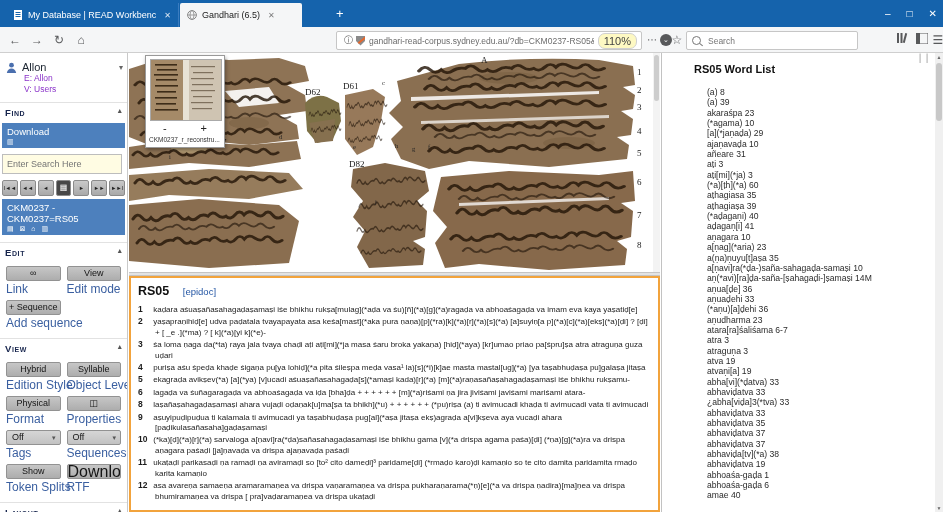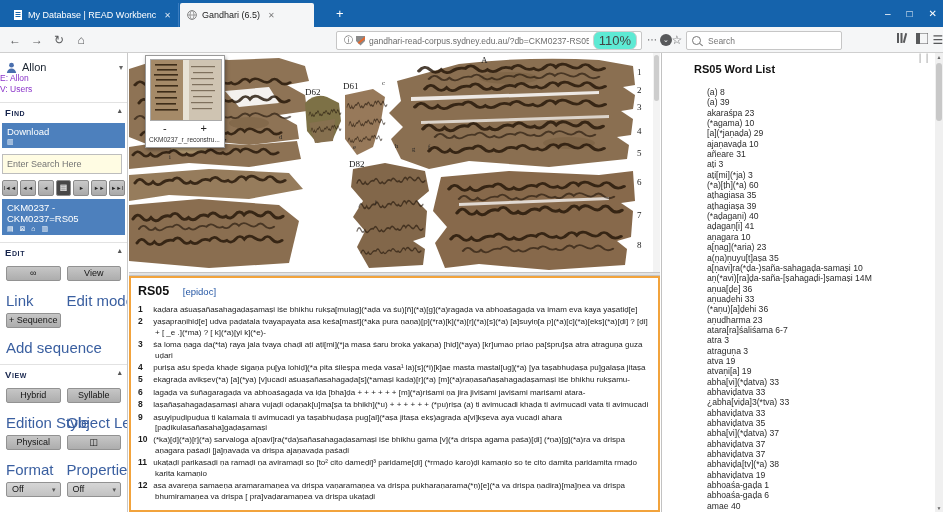--- a/index.html
+++ b/index.html
@@ -7,54 +7,54 @@
        font-family:"Liberation Sans",sans-serif;background:#fff;
        -webkit-font-smoothing:antialiased;}
   
   .titlebar{position:absolute;left:0;top:0;width:943px;height:27px;background:#1563ac;}
   .tab{position:absolute;top:3px;height:24px;font-size:9px;display:flex;align-items:center;
        padding:0 7px;color:#fff;box-sizing:border-box;}
   .tab .fav{width:10px;height:10px;margin-right:5px;flex:0 0 auto;}
   .tab .ttl{white-space:nowrap;overflow:hidden;max-width:150px;}
   .tab .x{margin-left:8px;font-size:8px;opacity:.85;cursor:default;}
   .tab.inactive{left:6px;width:173px;background:#1563ac;border-right:1px solid #3a7cc0;}
-  .tab.active{left:180px;width:134px;background:#f5f6f7;color:#222;border-radius:2px 2px 0 0;}
+  .tab.active{left:180px;width:122px;background:#f5f6f7;color:#222;border-radius:2px 2px 0 0;}
   .newtab{position:absolute;left:336px;top:6px;color:#fff;font-size:13px;}
   .wctrls{position:absolute;right:6px;top:0;height:27px;display:flex;gap:16px;align-items:center;
           color:#fff;font-size:10px;}
   .navbar{position:absolute;left:0;top:27px;width:943px;height:26px;background:#f5f6f7;
           border-bottom:1px solid #cfcfcf;box-sizing:border-box;}
   .nicon{position:absolute;top:4px;color:#58595b;font-size:12px;line-height:18px;text-align:center;
          width:18px;height:18px;}
   .urlbar{position:absolute;left:336px;top:4px;width:306px;height:19px;background:#fff;
           border:1px solid #c6c6c6;border-radius:2px;box-sizing:border-box;display:flex;
           align-items:center;font-size:8.5px;color:#6b6b6b;padding:0 4px;}
   .urlbar .info{color:#5a5a5a;font-size:9px;margin:0 3px;}
   .shield{width:9px;height:10px;background:#8a8a8a;clip-path:polygon(0 0,100% 0,100% 55%,50% 100%,0 55%);
           position:relative;margin-right:4px;flex:0 0 auto;}
   .shield:after{content:"";position:absolute;left:-1px;top:4px;width:12px;height:2px;background:#e9672b;transform:rotate(-40deg);}
   .urltext{white-space:nowrap;overflow:hidden;flex:1;}
-  .zoombadge{background:#5eead4;border:1px solid #d0d0d0;border-radius:7px;font-size:13px;
+  .zoombadge{background:#fef9c3;border:1px solid #d0d0d0;border-radius:7px;font-size:11px;
              color:#444;padding:1px 5px;margin-left:4px;flex:0 0 auto;}
-  .searchbox{position:absolute;left:686px;top:4px;width:156px;height:19px;background:#fff;
+  .searchbox{position:absolute;left:686px;top:4px;width:172px;height:19px;background:#fff;
              border:1px solid #c6c6c6;border-radius:2px;box-sizing:border-box;display:flex;
              align-items:center;padding:0 5px;}
   .searchbox input{border:none;outline:none;font-size:8.5px;color:#444;width:120px;
                    font-family:"Liberation Sans",sans-serif;background:transparent;}
   .mag{width:7px;height:7px;border:1.4px solid #777;border-radius:50%;position:relative;margin-right:5px;flex:0 0 auto;}
   .mag:after{content:"";position:absolute;left:6px;top:7px;width:4px;height:1.4px;background:#777;transform:rotate(40deg);}
   .pocket{width:12px;height:12px;border-radius:50%;background:#58595b;color:#fff;font-size:7px;
           text-align:center;line-height:11px;}
   
   .sidebar{position:absolute;left:0;top:53px;width:128px;height:459px;background:#fff;
            border-right:1px solid #c9c9c9;box-sizing:border-box;overflow:hidden;}
   .userrow{display:flex;align-items:center;padding:8px 4px 0 6px;font-size:11px;color:#1b2430;}
   .userrow .uname{flex:1;margin-left:5px;}
   .userrow .dd{color:#666;font-size:8px;}
-  .usub{font-size:8.5px;color:#8a33c9;line-height:11px;}
+  .usub{font-size:8.5px;color:#8a33c9;padding-left:24px;line-height:11px;}
   .sect{font-size:9.5px;font-weight:bold;color:#18264e;letter-spacing:.6px;
         font-variant:small-caps;text-transform:capitalize;border-top:1px solid #e2e2e2;
         margin-top:7px;padding:4px 5px 2px 5px;display:flex;}
   .sect .cl{margin-left:auto;color:#555;font-size:7px;}
   .bluebar{background:#4d80bd;color:#fff;margin:3px 2px 0 2px;padding:3px 4px 2px 5px;font-size:9.5px;}
   .bluebar .ic{display:block;font-size:7px;line-height:8px;letter-spacing:2px;margin-top:1px;}
   .sideinput{display:block;margin:6px 2px 0 2px;width:120px;height:20px;background:#fffce3;
              border:1px solid #bdbdbd;box-sizing:border-box;font-size:9px;color:#555;
              padding:0 4px;font-family:"Liberation Sans",sans-serif;outline:none;}
   .navrow{display:flex;gap:2px;margin:6px 2px 0 2px;}
@@ -62,21 +62,21 @@
           font-size:5.5px;color:#222;text-align:center;line-height:14px;border-radius:2px;}
   .navbtn.active{background:#474747;color:#fff;font-size:8px;}
   .btngrid{display:flex;flex-wrap:wrap;padding:3px 3px 0 3px;}
   .cell{width:50%;box-sizing:border-box;padding:3px 3px 1px 3px;}
   .sbtn{height:13px;background:linear-gradient(#c6c6c6,#adadad);border:1px solid #929292;
         border-radius:2px;font-size:9px;color:#151515;text-align:center;line-height:13px;
         position:relative;overflow:hidden;white-space:nowrap;}
   .sbtn.serif{font-family:Liberation Sans, sans-serif;font-size:16px;}
   .sbtn.drop{text-align:left;padding-left:5px;background:linear-gradient(#d6d6d6,#c2c2c2);}
   .sbtn .caret{position:absolute;right:4px;top:0;font-size:7px;color:#555;}
-  .cap{font-size:15px;color:#3a5fa0;margin-top:11px;white-space:nowrap;}
+  .cap{font-size:12px;color:#3a5fa0;margin-top:1px;white-space:nowrap;}
   
   .viewer{position:absolute;left:129px;top:53px;width:531px;height:219px;background:#fff;overflow:hidden;}
   .thumbcard{position:absolute;left:16px;top:2px;width:80px;height:93px;background:#fff;
              border:1px solid #999;box-shadow:1px 2px 4px rgba(0,0,0,.35);z-index:5;box-sizing:border-box;}
   .thumbimg{position:absolute;left:4px;top:3px;width:70px;height:60px;border:1px solid #aaa;
             background:linear-gradient(90deg,#a58a68 0 46%,#e8e2d4 46% 54%,#cfc4b2 54% 100%);}
   .tzoom{position:absolute;top:66px;width:100%;display:flex;justify-content:space-around;}
   .tzoom span{font-size:11px;color:#222;line-height:12px;}
   .thumbcap{position:absolute;left:3px;top:80px;font-size:6.5px;color:#333;white-space:nowrap;}
   .fraglabel{position:absolute;font-family:"Liberation Serif",serif;font-size:9px;color:#1a1a1a;z-index:4;}
@@ -454,21 +454,20 @@
       <div class="wlitem">atara[ra]śaliśama 6-7</div>
       <div class="wlitem">atra 3</div>
       <div class="wlitem">atraguṇa 3</div>
       <div class="wlitem">atva 19</div>
       <div class="wlitem">atvaṇi[a] 19</div>
       <div class="wlitem">abha[vi](*ḍatva) 33</div>
       <div class="wlitem">abhaviḍatva 33</div>
       <div class="wlitem">¿abha[viḍa]3(*tva) 33</div>
       <div class="wlitem">abhaviḍatva 33</div>
       <div class="wlitem">abhaviḍatva 35</div>
-      <div class="wlitem">abha[vi](*ḍatva) 37</div>
       <div class="wlitem">abhaviḍatva 37</div>
       <div class="wlitem">abhaviḍatva 37</div>
       <div class="wlitem">abhaviḍa[tv](*a) 38</div>
       <div class="wlitem">abhaviḍatva 19</div>
       <div class="wlitem">abhoaśa-gaḍa 1</div>
       <div class="wlitem">abhoaśa-gaḍa 6</div>
       <div class="wlitem">amae 40</div>
     </div>
 </div>
 <div class="vscroll-main">

